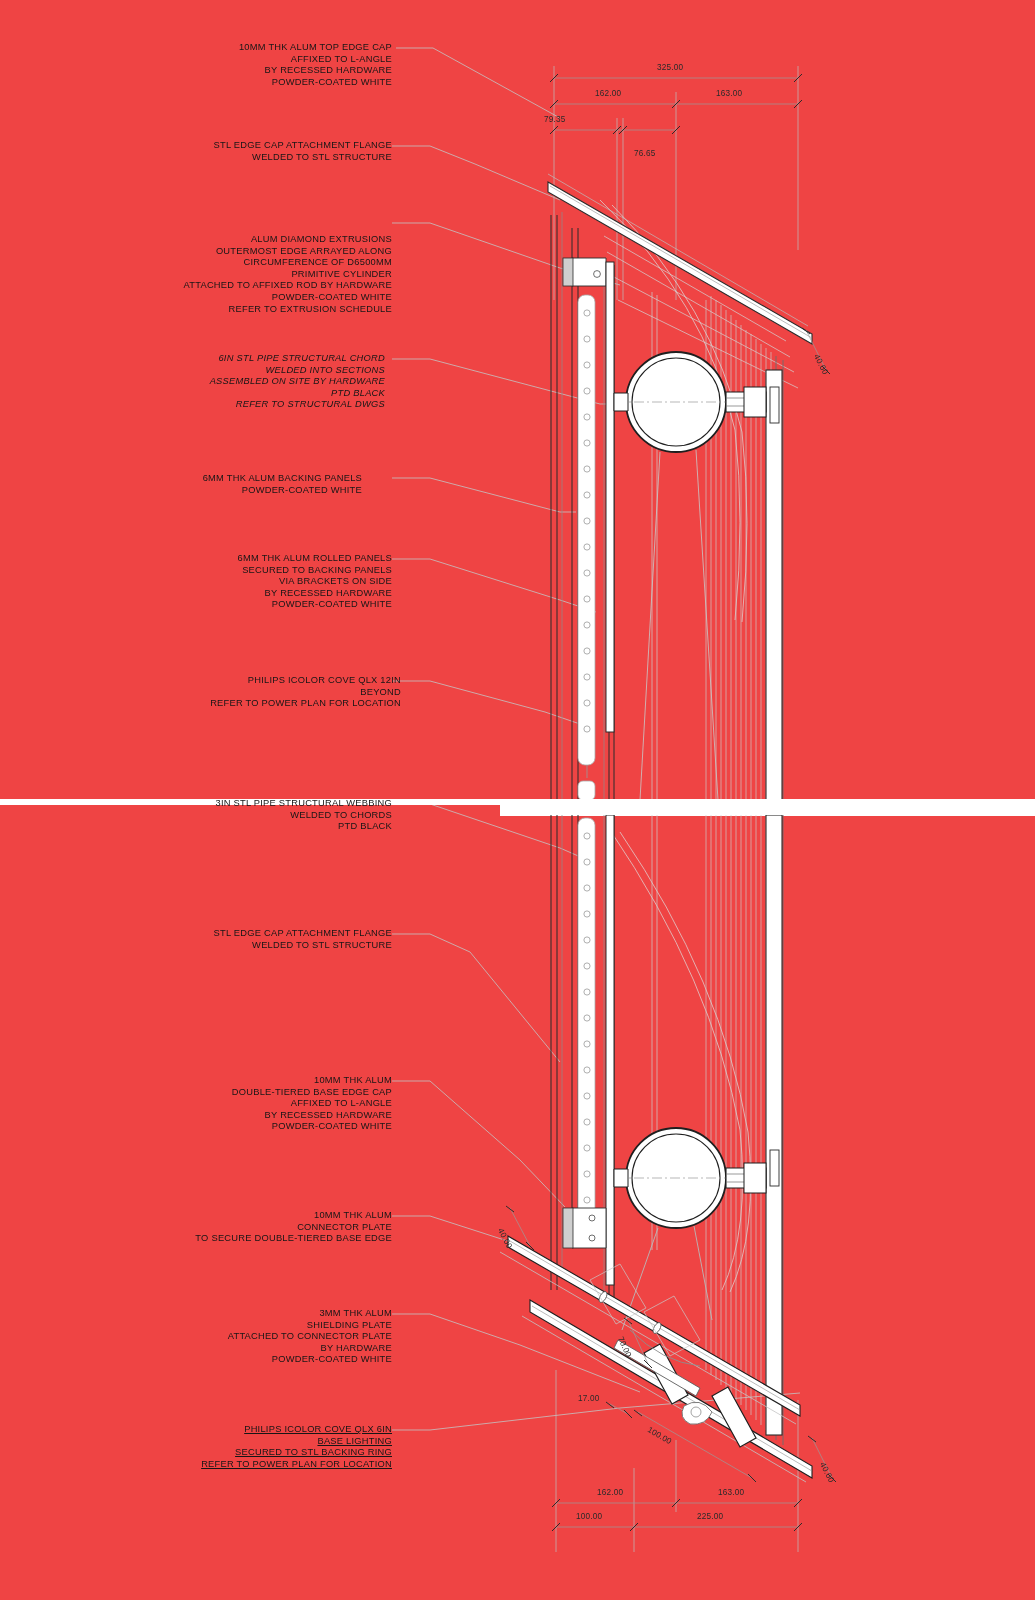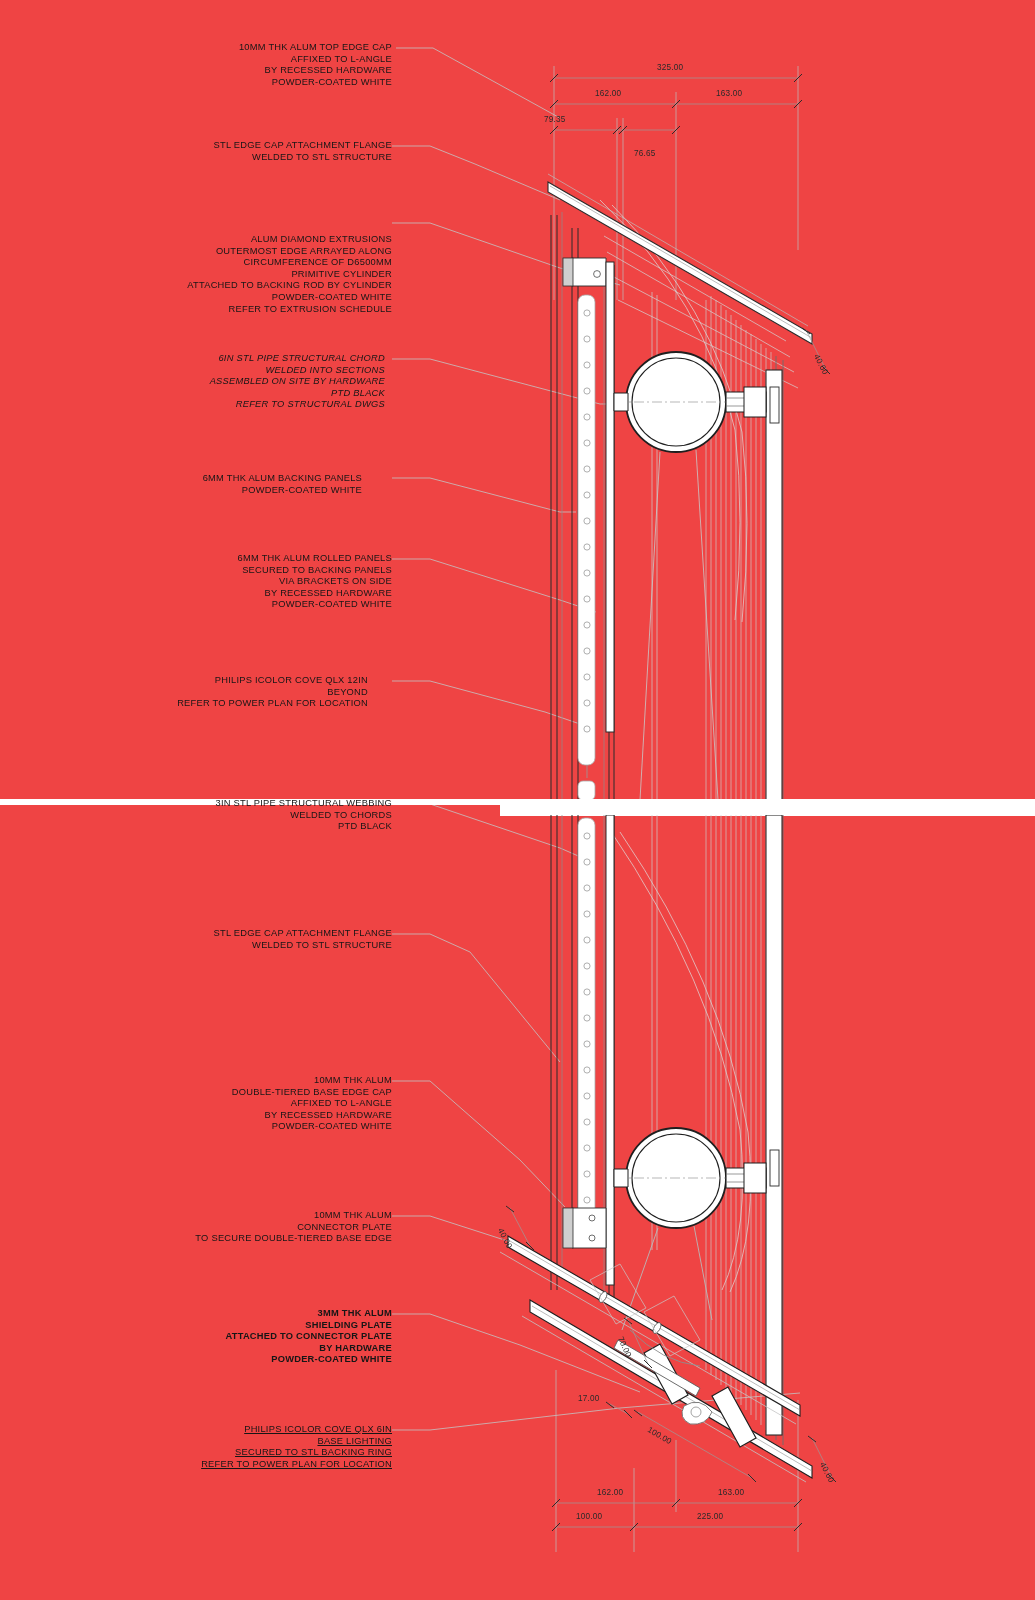--- a/index.html
+++ b/index.html
@@ -417,30 +417,30 @@
       <path d="M812,1438 L832,1478"></path>
       <g stroke="#2b2b2b" stroke-width="1">
         <line x1="808" y1="1436" x2="816" y2="1442"></line>
         <line x1="828" y1="1474" x2="836" y2="1482"></line>
       </g>
     </g>
   </svg>
 
   <div class="note" style="right:643px;top:42px;"><span class="ln">10MM THK ALUM TOP EDGE CAP</span><span class="ln">AFFIXED TO L-ANGLE</span><span class="ln">BY RECESSED HARDWARE</span><span class="ln">POWDER-COATED WHITE</span></div>
   <div class="note" style="right:643px;top:140px;"><span class="ln">STL EDGE CAP ATTACHMENT FLANGE</span><span class="ln">WELDED TO STL STRUCTURE</span></div>
-  <div class="note" style="right:643px;top:217px;margin-top:17px;"><span class="ln">ALUM DIAMOND EXTRUSIONS</span><span class="ln">OUTERMOST EDGE ARRAYED ALONG</span><span class="ln">CIRCUMFERENCE OF D6500MM</span><span class="ln">PRIMITIVE CYLINDER</span><span class="ln">ATTACHED TO BACKING ROD BY CYLINDER</span><span class="ln">POWDER-COATED WHITE</span><span class="ln">REFER TO EXTRUSION SCHEDULE</span></div>
+  <div class="note" style="right:643px;top:217px;margin-top:17px;"><span class="ln">ALUM DIAMOND EXTRUSIONS</span><span class="ln">OUTERMOST EDGE ARRAYED ALONG</span><span class="ln">CIRCUMFERENCE OF D6500MM</span><span class="ln">PRIMITIVE CYLINDER</span><span class="ln">ATTACHED TO AFFIXED ROD BY HARDWARE</span><span class="ln">POWDER-COATED WHITE</span><span class="ln">REFER TO EXTRUSION SCHEDULE</span></div>
   <div class="note" style="right:650px;top:353px;font-style:italic;"><span class="ln">6IN STL PIPE STRUCTURAL CHORD</span><span class="ln">WELDED INTO SECTIONS</span><span class="ln">ASSEMBLED ON SITE BY HARDWARE</span><span class="ln">PTD BLACK</span><span class="ln">REFER TO STRUCTURAL DWGS</span></div>
   <div class="note" style="right:673px;top:473px;"><span class="ln">6MM THK ALUM BACKING PANELS</span><span class="ln">POWDER-COATED WHITE</span></div>
   <div class="note" style="right:643px;top:553px;"><span class="ln">6MM THK ALUM ROLLED PANELS</span><span class="ln">SECURED TO BACKING PANELS</span><span class="ln">VIA BRACKETS ON SIDE</span><span class="ln">BY RECESSED HARDWARE</span><span class="ln">POWDER-COATED WHITE</span></div>
-  <div class="note" style="right:667px;top:675px;"><span class="ln">PHILIPS ICOLOR COVE QLX 12IN</span><span class="ln">BEYOND</span><span class="ln">REFER TO POWER PLAN FOR LOCATION</span></div>
+  <div class="note" style="right:634px;top:675px;"><span class="ln">PHILIPS ICOLOR COVE QLX 12IN</span><span class="ln">BEYOND</span><span class="ln">REFER TO POWER PLAN FOR LOCATION</span></div>
   <div class="note" style="right:643px;top:798px;"><span class="ln">3IN STL PIPE STRUCTURAL WEBBING</span><span class="ln">WELDED TO CHORDS</span><span class="ln">PTD BLACK</span></div>
   <div class="note" style="right:643px;top:928px;"><span class="ln">STL EDGE CAP ATTACHMENT FLANGE</span><span class="ln">WELDED TO STL STRUCTURE</span></div>
   <div class="note" style="right:643px;top:1075px;"><span class="ln">10MM THK ALUM</span><span class="ln">DOUBLE-TIERED BASE EDGE CAP</span><span class="ln">AFFIXED TO L-ANGLE</span><span class="ln">BY RECESSED HARDWARE</span><span class="ln">POWDER-COATED WHITE</span></div>
   <div class="note" style="right:643px;top:1210px;"><span class="ln">10MM THK ALUM</span><span class="ln">CONNECTOR PLATE</span><span class="ln">TO SECURE DOUBLE-TIERED BASE EDGE</span></div>
-  <div class="note" style="right:643px;top:1308px;font-weight:bold;"><span class="ln">3MM THK ALUM</span><span class="ln">SHIELDING PLATE</span><span class="ln">ATTACHED TO CONNECTOR PLATE</span><span class="ln">BY HARDWARE</span><span class="ln">POWDER-COATED WHITE</span></div>
+  <div class="note" style="right:643px;top:1308px;"><span class="ln">3MM THK ALUM</span><span class="ln">SHIELDING PLATE</span><span class="ln">ATTACHED TO CONNECTOR PLATE</span><span class="ln">BY HARDWARE</span><span class="ln">POWDER-COATED WHITE</span></div>
   <div class="note" style="right:643px;top:1424px;text-decoration:underline;"><span class="ln">PHILIPS ICOLOR COVE QLX 6IN</span><span class="ln">BASE LIGHTING</span><span class="ln">SECURED TO STL BACKING RING</span><span class="ln">REFER TO POWER PLAN FOR LOCATION</span></div>
 
   <div class="dim" style="left:657px;top:63px;">325.00</div>
   <div class="dim" style="left:595px;top:89px;">162.00</div>
   <div class="dim" style="left:716px;top:89px;">163.00</div>
   <div class="dim" style="left:544px;top:115px;">79.35</div>
   <div class="dim" style="left:634px;top:115px;margin-top:34px;">76.65</div>
 
   <div class="dim" style="left:597px;top:1488px;">162.00</div>
   <div class="dim" style="left:718px;top:1488px;">163.00</div>

